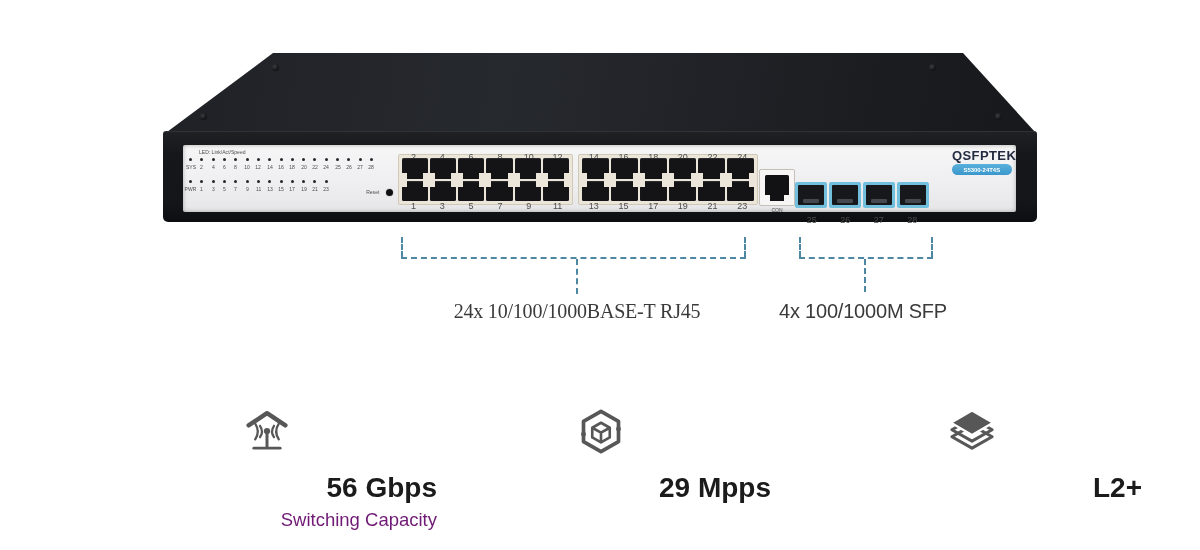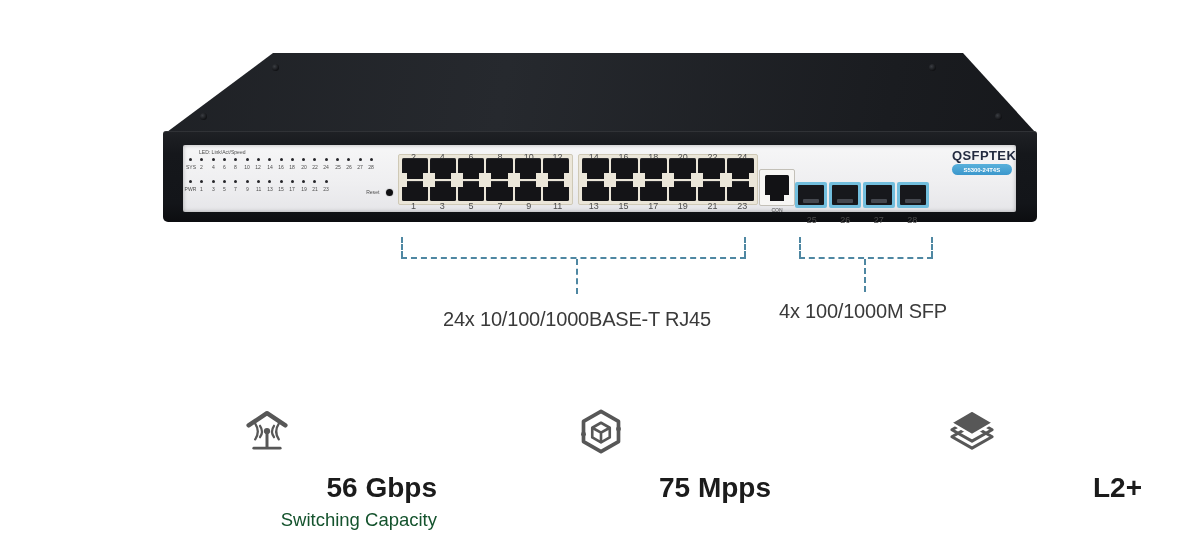--- a/index.html
+++ b/index.html
@@ -104,21 +104,21 @@
 
   
   .dash-v{border-left:2px dashed #4e87a2;width:0;}
   .dash-h{border-top:2px dashed #4e87a2;height:0;}
   .callout-label{font-size:20px;color:#3a3a3a;letter-spacing:-.2px;text-align:center;}
 
   
   .feature{top:406px;width:340px;text-align:right;}
   .feature .icon-box{height:58px;display:flex;align-items:center;justify-content:center;}
   .feature .value{margin-top:10px;font-size:28px;font-weight:700;color:#1b1b1b;line-height:1;}
-  .feature .label{margin-top:9px;font-size:18.5px;color:#14532d;line-height:1;}
+  .feature .label{margin-top:9px;font-size:18.5px;color:#701a75;line-height:1;}
 </style>
 </head>
 <body>
 
 <div class="abs switch-top">
   <div class="abs screw" style="left:200px;top:113px;"></div>
   <div class="abs screw" style="left:272px;top:64px;"></div>
   <div class="abs screw" style="left:929px;top:64px;"></div>
   <div class="abs screw" style="left:995px;top:113px;"></div>
 </div>
@@ -351,21 +351,21 @@
     <div class="abs model-pill">
       <span>S5300-24T4S</span>
     </div>
   </div>
 </div>
 
 <div class="abs dash-v" style="left:401px;top:237px;height:20px;"></div>
 <div class="abs dash-v" style="left:744px;top:237px;height:20px;"></div>
 <div class="abs dash-h" style="left:401px;top:257px;width:345px;"></div>
 <div class="abs dash-v" style="left:576px;top:259px;height:35px;"></div>
-<div class="abs callout-label" style="left:407px;top:308px;width:340px;">24x 10/100/1000BASE-T RJ45</div>
+<div class="abs callout-label" style="left:407px;top:300px;width:340px;font-family:Liberation Serif, serif;">24x 10/100/1000BASE-T RJ45</div>
 
 <div class="abs dash-v" style="left:799px;top:237px;height:20px;"></div>
 <div class="abs dash-v" style="left:931px;top:237px;height:20px;"></div>
 <div class="abs dash-h" style="left:799px;top:257px;width:134px;"></div>
 <div class="abs dash-v" style="left:864px;top:259px;height:33px;"></div>
 <div class="abs callout-label" style="left:733px;top:300px;width:260px;">4x 100/1000M SFP</div>
 
 <div class="abs feature" style="left:97px;">
   <div class="icon-box">
     <svg width="58" height="56" viewBox="0 0 64 64">
@@ -390,21 +390,21 @@
     <svg width="56" height="56" viewBox="0 0 64 64">
       <g fill="none" stroke="#575757" stroke-linejoin="round">
         <path d="M32 5 L52 16.5 V39.5 L32 51 L12 39.5 V16.5 Z" stroke-width="4.2"></path>
         <path d="M32 18 L42 23.7 V34.8 L32 40.5 L22 34.8 V23.7 Z" stroke-width="3"></path>
         <path d="M22 23.7 L32 29.4 L42 23.7 M32 29.4 V40.5" stroke-width="3"></path>
       </g>
       <circle cx="12" cy="31" r="2.8" fill="#575757"></circle>
       <circle cx="52" cy="25" r="2.8" fill="#575757"></circle>
     </svg>
   </div>
-  <div class="value">75 Mpps</div>
+  <div class="value">29 Mpps</div>
 </div>
 
 <div class="abs feature" style="left:802px;">
   <div class="icon-box">
     <svg width="56" height="56" viewBox="0 0 64 64">
       <g fill="none" stroke="#575757" stroke-linejoin="round">
         <path d="M32 21 L55 34 L32 47 L9 34 Z" stroke-width="3.4"></path>
         <path d="M32 13 L55 26 L32 39 L9 26 Z" stroke-width="3.4"></path>
       </g>
       <path d="M32 4 L56 18 L32 32 L8 18 Z" fill="#575757" stroke="#ffffff" stroke-width="2.4" stroke-linejoin="round"></path>

